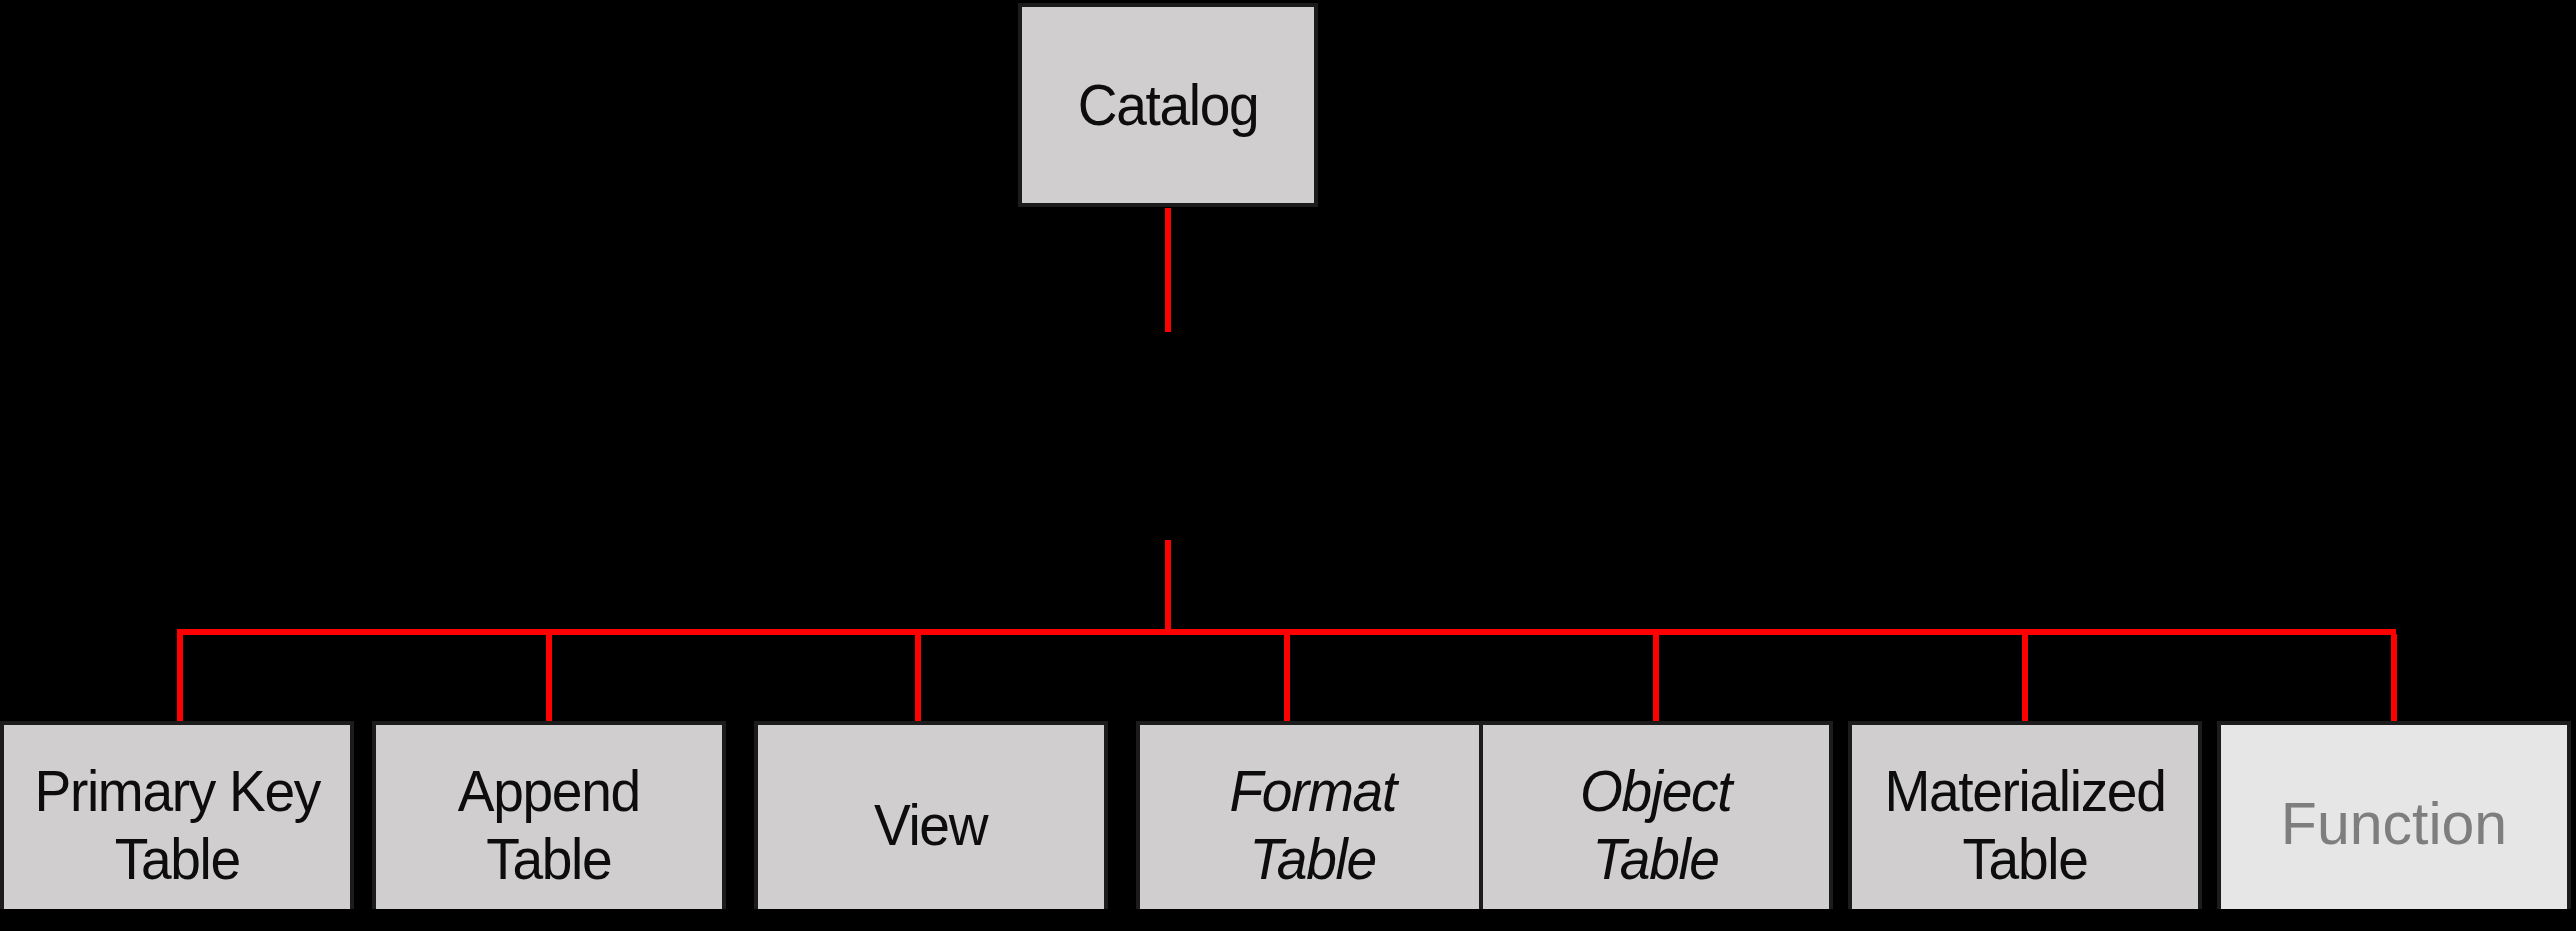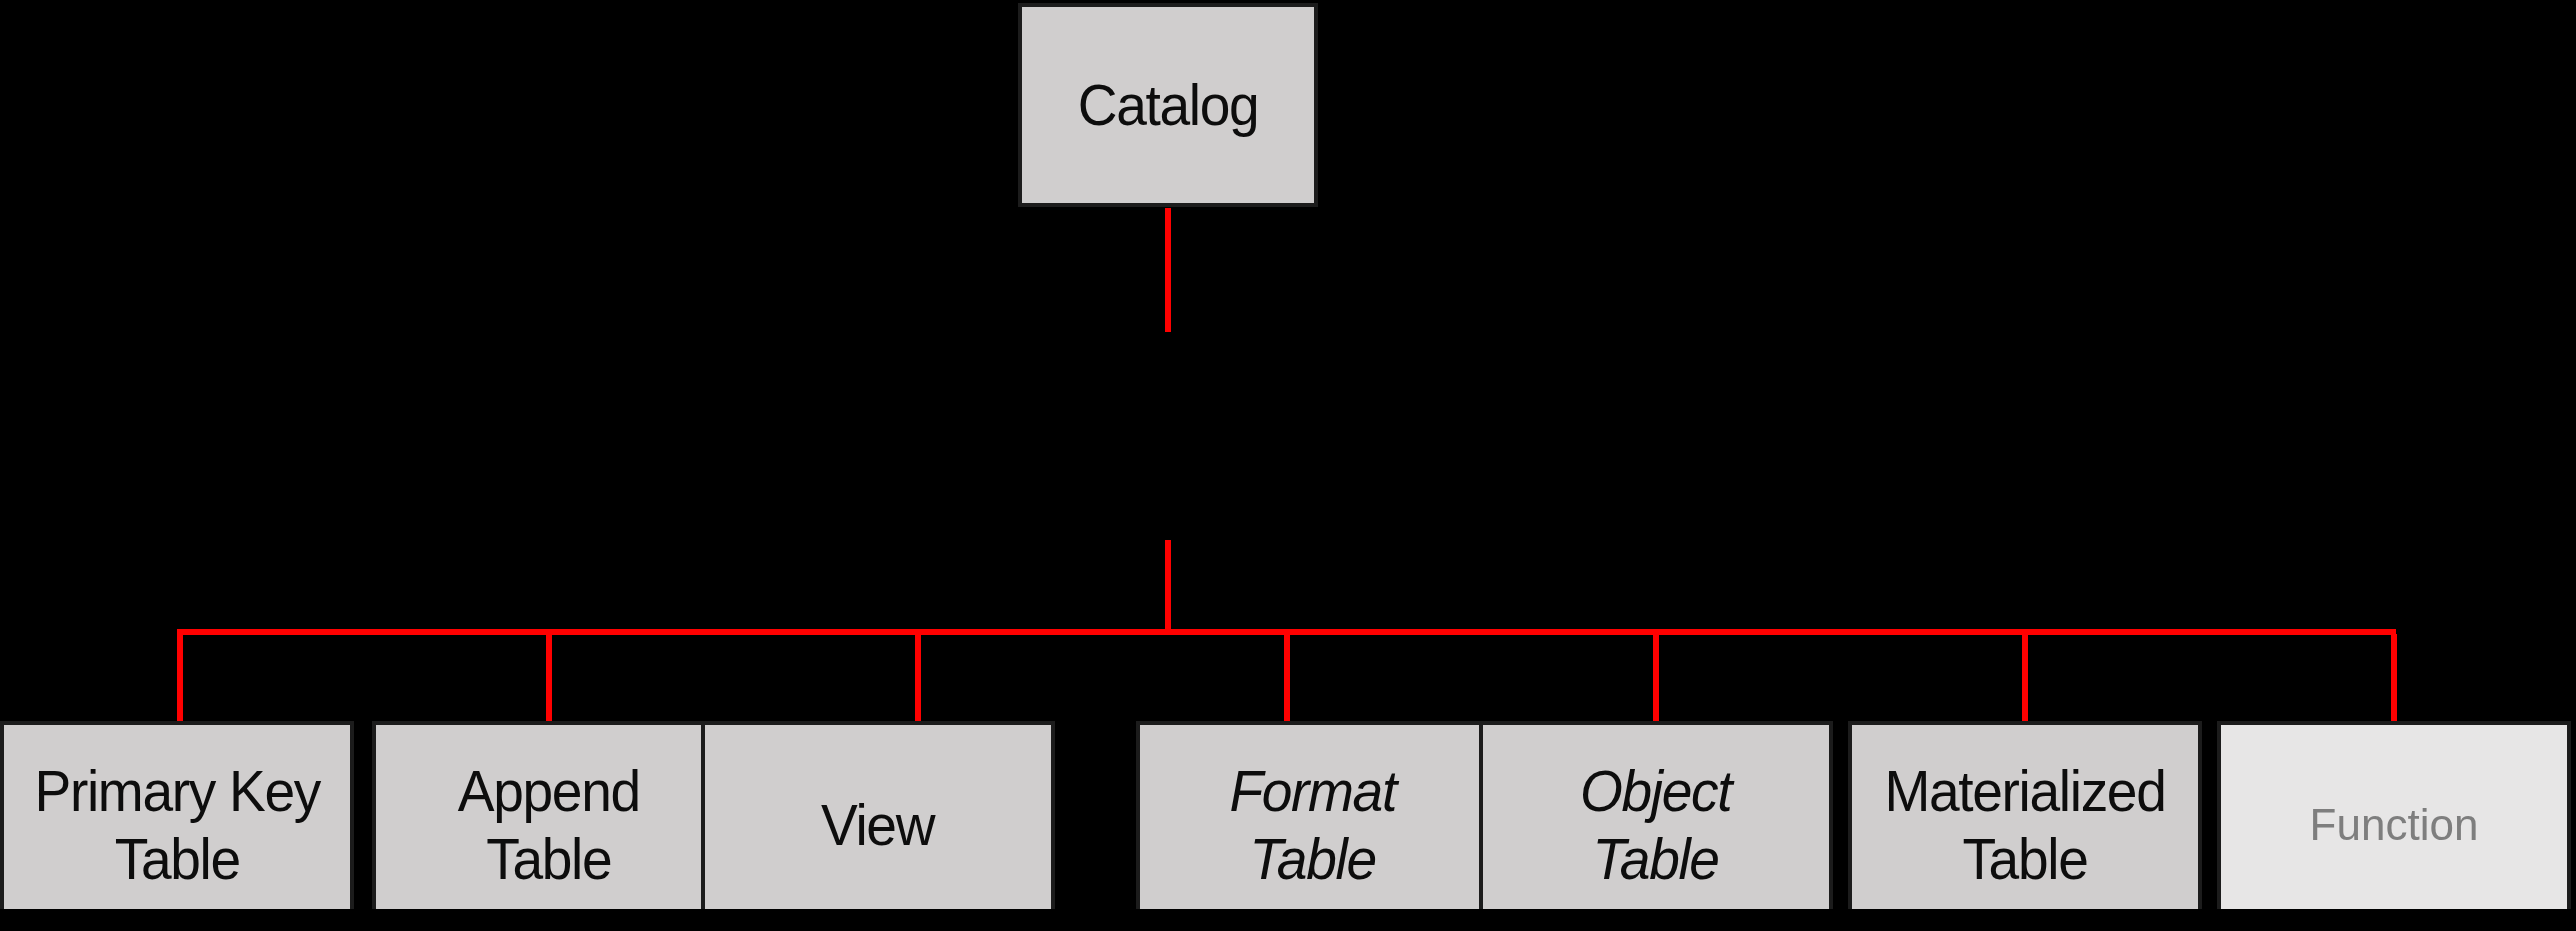--- a/index.html
+++ b/index.html
@@ -39,21 +39,21 @@
     font-size: 58px;
     line-height: 1.18;
     letter-spacing: -1.4px;
     color: var(--node-text);
     transform: scaleX(0.95);
   }
   .node.disabled { background: var(--disabled-node-fill); }
   .node.disabled .node-label {
     color: var(--disabled-node-text);
     letter-spacing: 0;
-    font-size: 44px;
+    font-size: 59px;
     transform: none;
   }
   .connector {
     position: absolute;
     background: var(--connector);
   }
   
   .node-catalog  { left: 1018px; top: 3.4px;    width: 300px; height: 204px; }
   .node-database { left: 1018px; top: 332px;  width: 300px; height: 208px; }
   .v-catalog-database { left: 1165px; top: 208px; width: 5.5px; height: 124px; }
@@ -65,21 +65,21 @@
   .drop-1 { left: 546px; }
   .drop-2 { left: 915px; }
   .drop-3 { left: 1284px; }
   .drop-4 { left: 1653px; }
   .drop-5 { left: 2022px; }
   .drop-6 { left: 2391px; }
   
   .leaf { top: 721px; width: 354px; height: 208px; }
   .leaf-0 { left: 0; }
   .leaf-1 { left: 372px; }
-  .leaf-2 { left: 701px; }
+  .leaf-2 { left: 754px; }
   .leaf-3 { left: 1136px; font-style: italic; }
   .leaf-4 { left: 1479px; font-style: italic; }
   .leaf-5 { left: 1848px; }
   .leaf-6 { left: 2217px; }
 </style>
 </head>
 <body>
 
 <div class="canvas">
 

